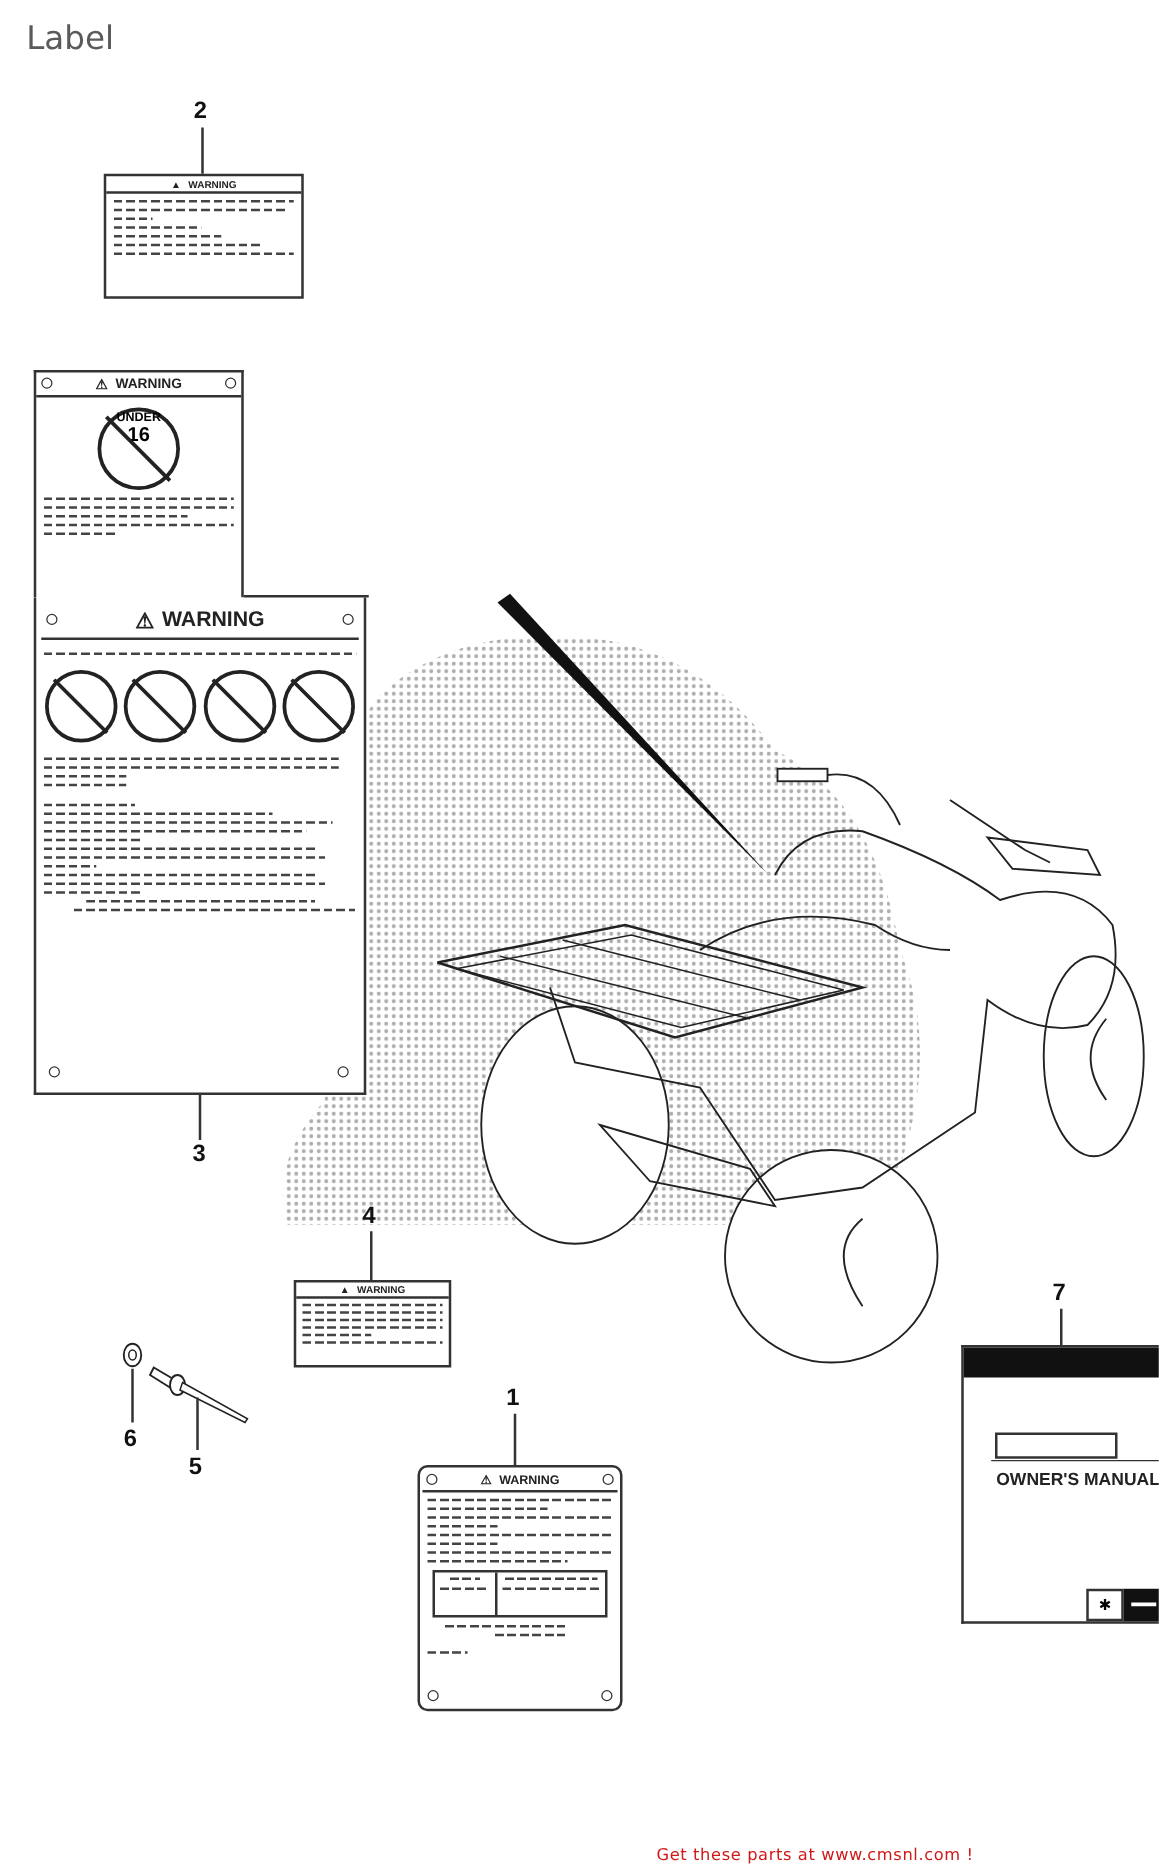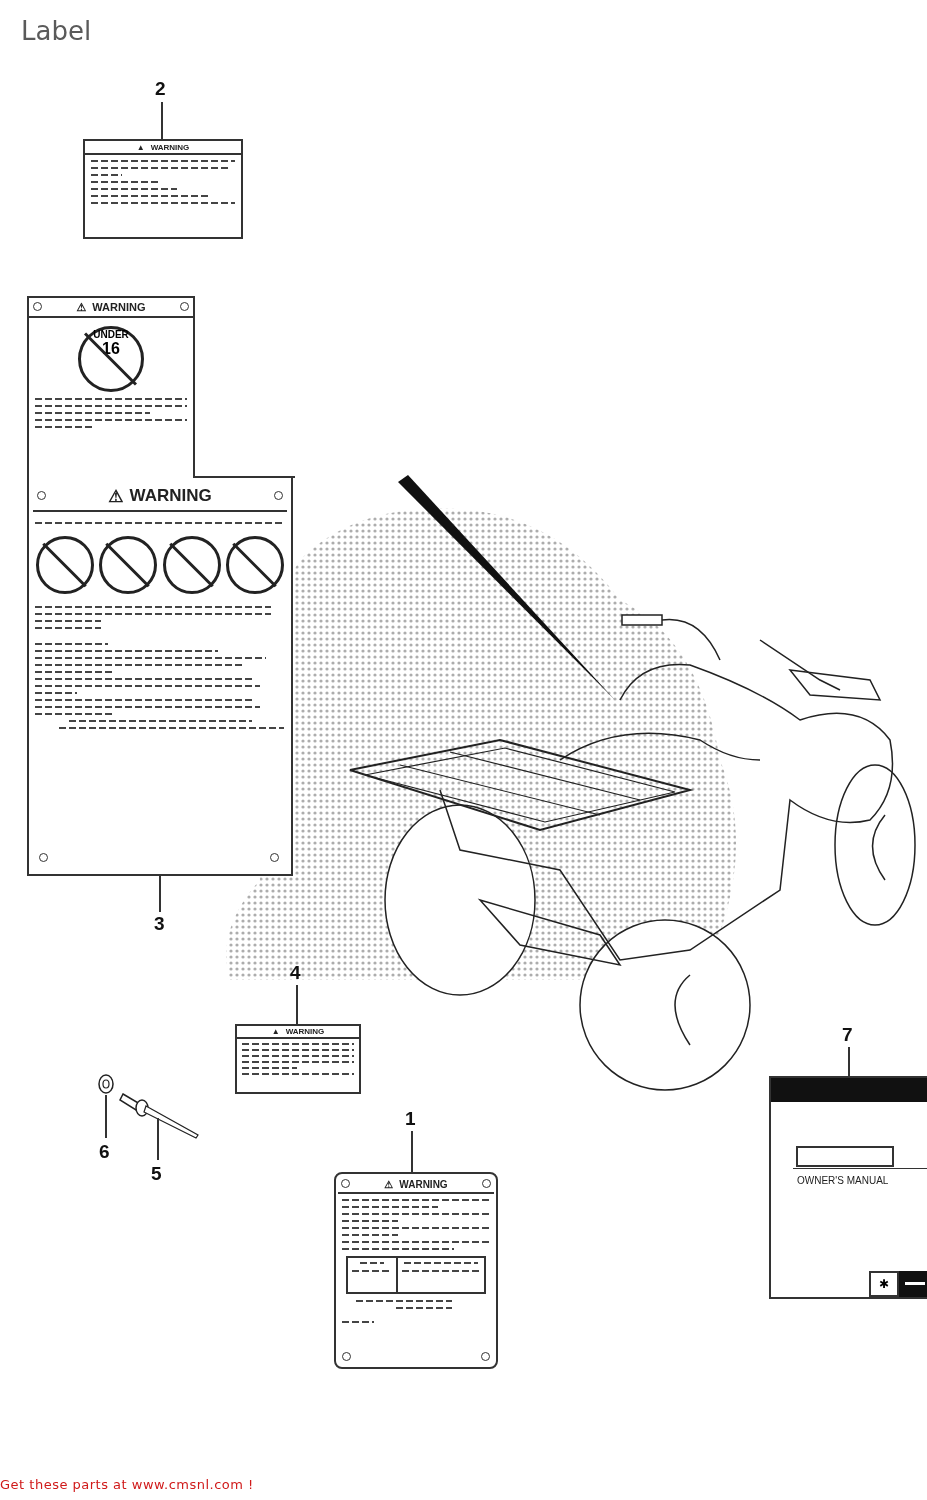--- a/index.html
+++ b/index.html
@@ -1,20 +1,20 @@
 <!DOCTYPE html>
 <html><head>
 <meta charset="utf-8">
 <style>
   html, body { margin:0; padding:0; background:#ffffff; }
   body { width:927px; height:1500px; position:relative; overflow:hidden; font-family:"Liberation Sans", sans-serif; }
   .title { position:absolute; left:21px; top:16px; font-size:26px; color:#5a5a5a; font-family:"DejaVu Sans", sans-serif; }
   .callout { position:absolute; font-size:19px; font-weight:bold; color:#111; font-family:"Liberation Sans", sans-serif; }
   .leader { position:absolute; width:2px; background:#333; }
-  .footer { position:absolute; left:0; width:779px; top:1477px; text-align:left; font-size:13px; color:#d01a1a; font-family:"DejaVu Sans", sans-serif; letter-spacing:0.5px; }
+  .footer { position:absolute; left:0; width:779px; top:1477px; text-align:right; font-size:13px; color:#d01a1a; font-family:"DejaVu Sans", sans-serif; letter-spacing:0.5px; }
   .lbl { position:absolute; border:2px solid #333; background:#fff; box-sizing:border-box; }
   .lbl-head { display:flex; align-items:center; justify-content:center; gap:6px; border-bottom:2px solid #333; font-weight:bold; color:#222; }
   .dash { height:2px; background-image:repeating-linear-gradient(90deg,#444 0 7px,transparent 7px 10px); margin:5px 6px; }
   .hole { position:absolute; width:7px; height:7px; border:1.5px solid #333; border-radius:50%; background:#fff; }
   svg { position:absolute; left:0; top:0; }
 </style>
 </head>
 <body>
 
 <div class="title">Label</div>
@@ -195,20 +195,20 @@
   <span class="hole" style="left:6px;bottom:6px;"></span>
   <span class="hole" style="right:6px;bottom:6px;"></span>
 </div>
 
 <div class="callout" style="left:842px;top:1024px;">7</div>
 <div class="leader" style="left:848px;top:1047px;height:30px;"></div>
 <div class="lbl" style="left:769px;top:1076px;width:160px;height:223px;border-right:none;">
   <div style="height:24px;background:#111;"></div>
   <div style="position:absolute;left:25px;top:68px;width:94px;height:17px;border:2px solid #333;"></div>
   <div style="position:absolute;left:22px;top:90px;width:140px;height:1px;background:#333;"></div>
-  <div style="position:absolute;left:26px;top:97px;font-size:10px;font-weight:normal;color:#222;">OWNER'S MANUAL</div>
+  <div style="position:absolute;left:26px;top:97px;font-size:14px;font-weight:bold;color:#222;">OWNER'S MANUAL</div>
   <div style="position:absolute;left:98px;bottom:0;width:30px;height:26px;border:2px solid #333;box-sizing:border-box;text-align:center;font-size:12px;line-height:22px;">✱</div>
   <div style="position:absolute;left:128px;bottom:0;width:32px;height:26px;background:#111;">
       <div style="margin:11px 6px;height:3px;background:#fff;"></div>
     </div>
 </div>
 
 <div class="footer">Get these parts at www.cmsnl.com  !</div>
 
 </body></html>

